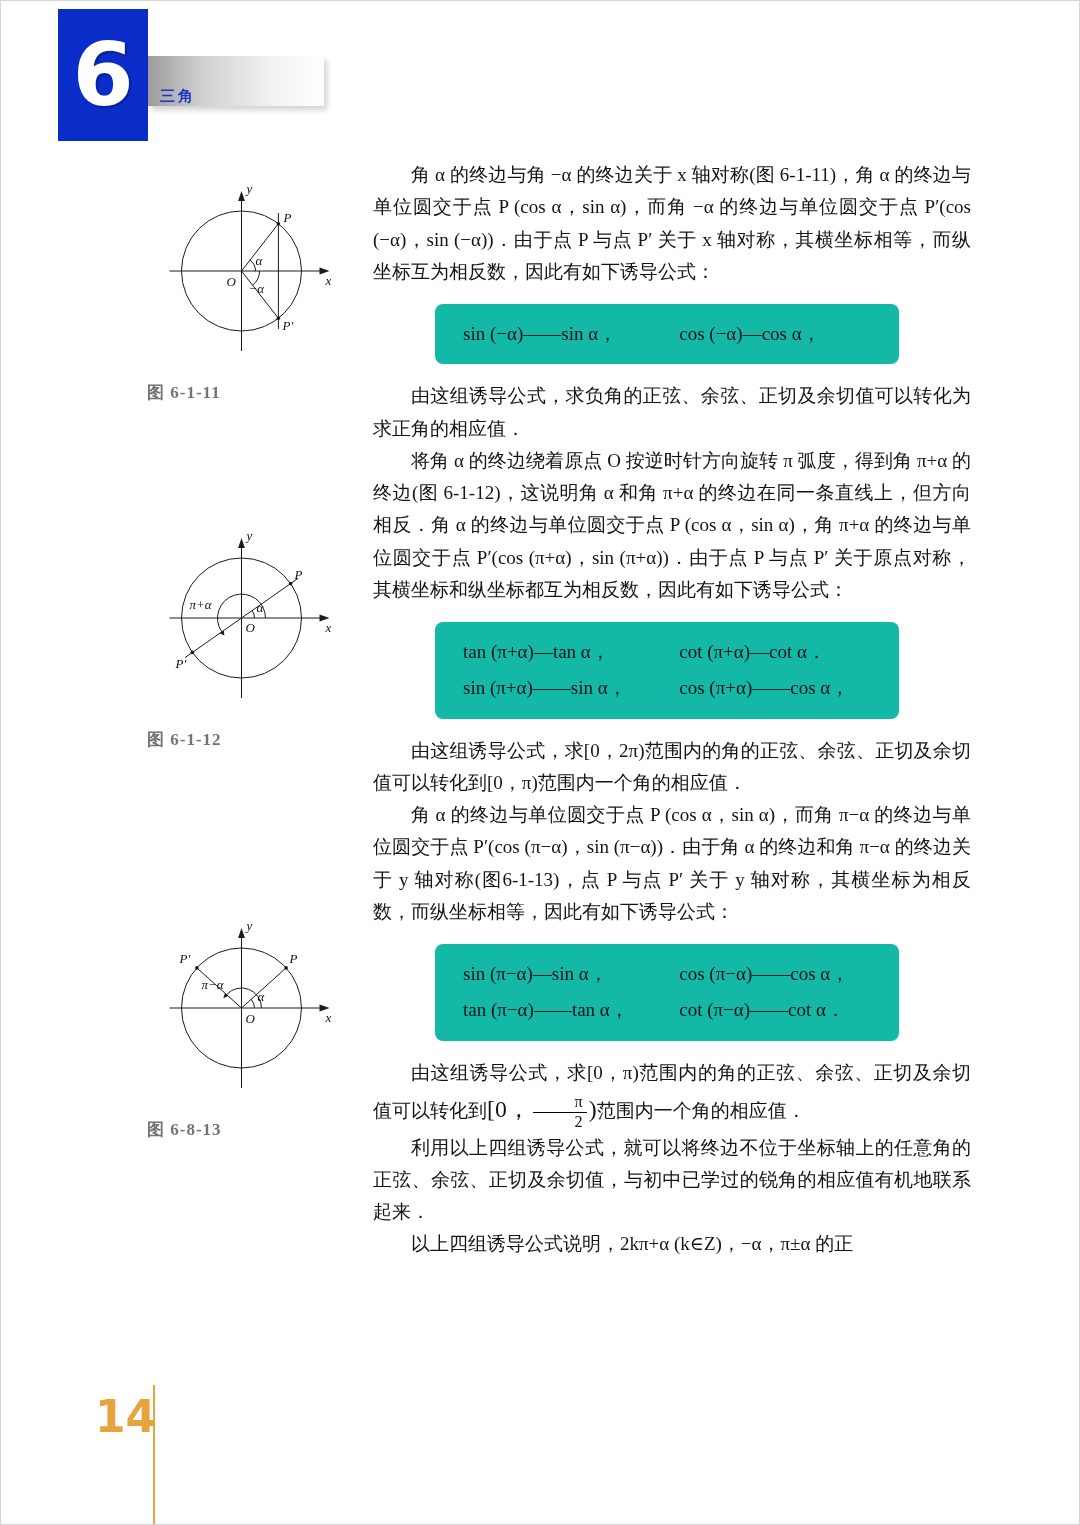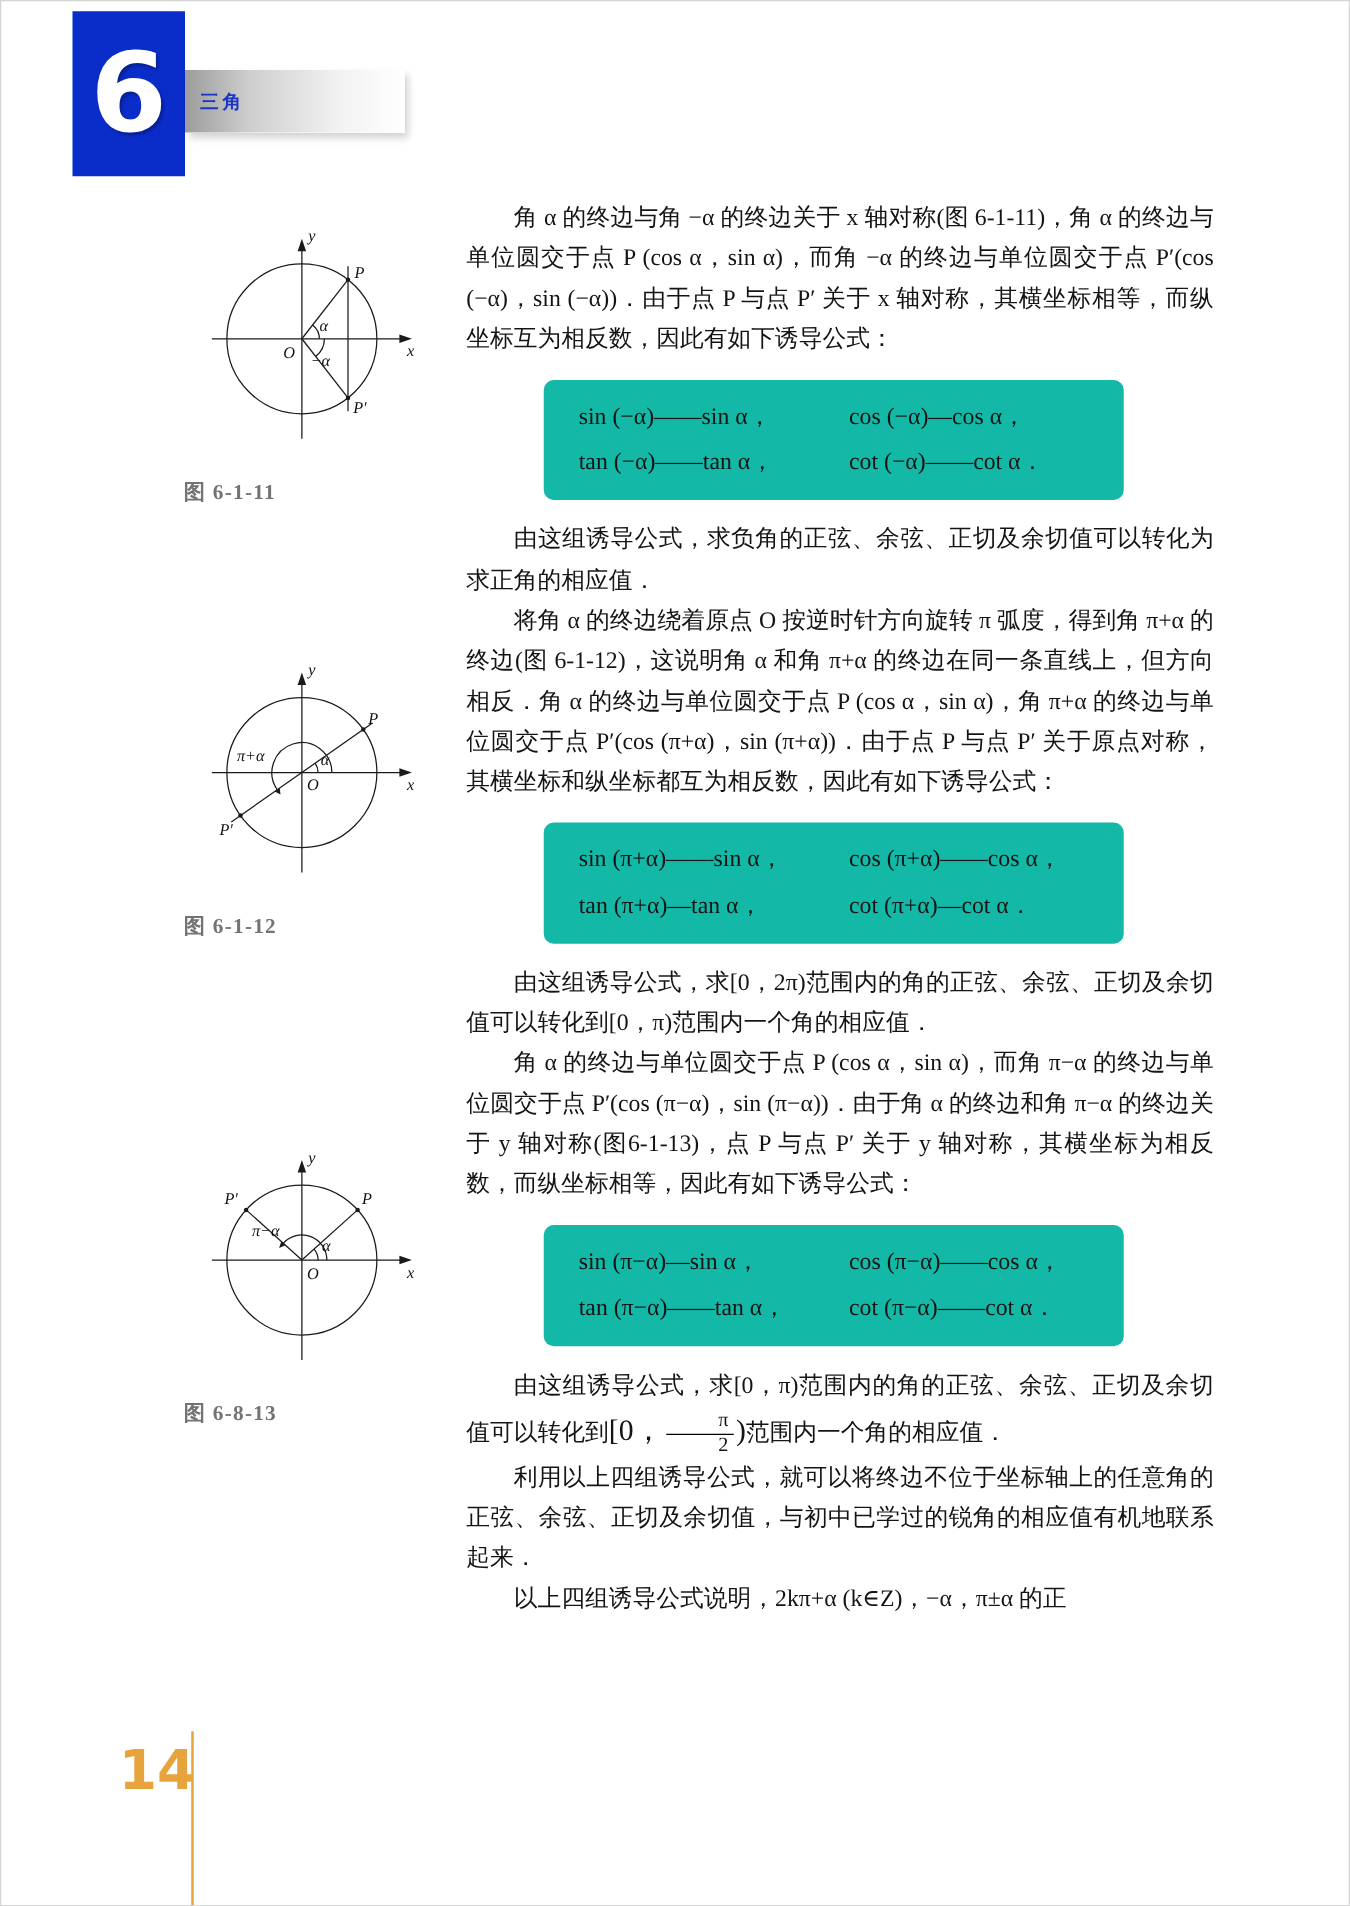--- a/index.html
+++ b/index.html
@@ -21,21 +21,21 @@
   }
   .badge-num{
     color:#ffffff;
     font-family:"DejaVu Sans","Liberation Sans",sans-serif;
     font-weight:700;font-size:88px;line-height:1;
     text-shadow:2px 2px 2px rgba(0,0,0,.25);
   }
   .chapter-bar{
     position:absolute;left:147px;top:55px;width:176px;height:50px;
     background:linear-gradient(90deg,#9c9c9c 0%,#cfcfcf 30%,#f2f2f2 70%,#ffffff 100%);
-    display:flex;align-items:center;
+    display:flex;align-items:flex-end;
     box-shadow:3px 4px 6px rgba(0,0,0,.18);
   }
   .chapter-title{
     margin-left:12px;
     font-family:"DejaVu Sans","Liberation Sans",sans-serif;
     font-size:15px;font-weight:700;letter-spacing:3px;color:#1c35c2;
   }
   
   .fig{position:absolute;left:146px;width:195px;margin:0;}
   .fig1{top:168px;} .fig2{top:515px;} .fig3{top:905px;}
@@ -170,37 +170,33 @@
 
   <div class="content">
 
     <p class="para">角 α 的终边与角 −α 的终边关于 x 轴对称(图 6-1-11)，角 α 的终边与单位圆交于点 P (cos α，sin α)，而角 −α 的终边与单位圆交于点 P′(cos (−α)，sin (−α))．由于点 P 与点 P′ 关于 x 轴对称，其横坐标相等，而纵坐标互为相反数，因此有如下诱导公式：</p>
 
     <div class="fbox">
       <div class="frow">
         <span class="fleft">sin (−α)——sin α，</span>
         <span class="fright">cos (−α)—cos α，</span>
       </div>
-      <div class="frow">
-        <span class="fleft">tan (−α)——tan α，</span>
-        <span class="fright">cot (−α)——cot α．</span>
-      </div>
     </div>
 
     <p class="para">由这组诱导公式，求负角的正弦、余弦、正切及余切值可以转化为求正角的相应值．</p>
     <p class="para">将角 α 的终边绕着原点 O 按逆时针方向旋转 π 弧度，得到角 π+α 的终边(图 6-1-12)，这说明角 α 和角 π+α 的终边在同一条直线上，但方向相反．角 α 的终边与单位圆交于点 P (cos α，sin α)，角 π+α 的终边与单位圆交于点 P′(cos (π+α)，sin (π+α))．由于点 P 与点 P′ 关于原点对称，其横坐标和纵坐标都互为相反数，因此有如下诱导公式：</p>
 
     <div class="fbox">
       <div class="frow">
+        <span class="fleft">tan (π+α)—tan α，</span>
+        <span class="fright">cot (π+α)—cot α．</span>
+      </div>
+      <div class="frow">
         <span class="fleft">sin (π+α)——sin α，</span>
         <span class="fright">cos (π+α)——cos α，</span>
-      </div>
-      <div class="frow">
-        <span class="fleft">tan (π+α)—tan α，</span>
-        <span class="fright">cot (π+α)—cot α．</span>
       </div>
     </div>
 
     <p class="para">由这组诱导公式，求[0，2π)范围内的角的正弦、余弦、正切及余切值可以转化到[0，π)范围内一个角的相应值．</p>
     <p class="para">角 α 的终边与单位圆交于点 P (cos α，sin α)，而角 π−α 的终边与单位圆交于点 P′(cos (π−α)，sin (π−α))．由于角 α 的终边和角 π−α 的终边关于 y 轴对称(图6-1-13)，点 P 与点 P′ 关于 y 轴对称，其横坐标为相反数，而纵坐标相等，因此有如下诱导公式：</p>
 
     <div class="fbox">
       <div class="frow">
         <span class="fleft">sin (π−α)—sin α，</span>
         <span class="fright">cos (π−α)——cos α，</span>

